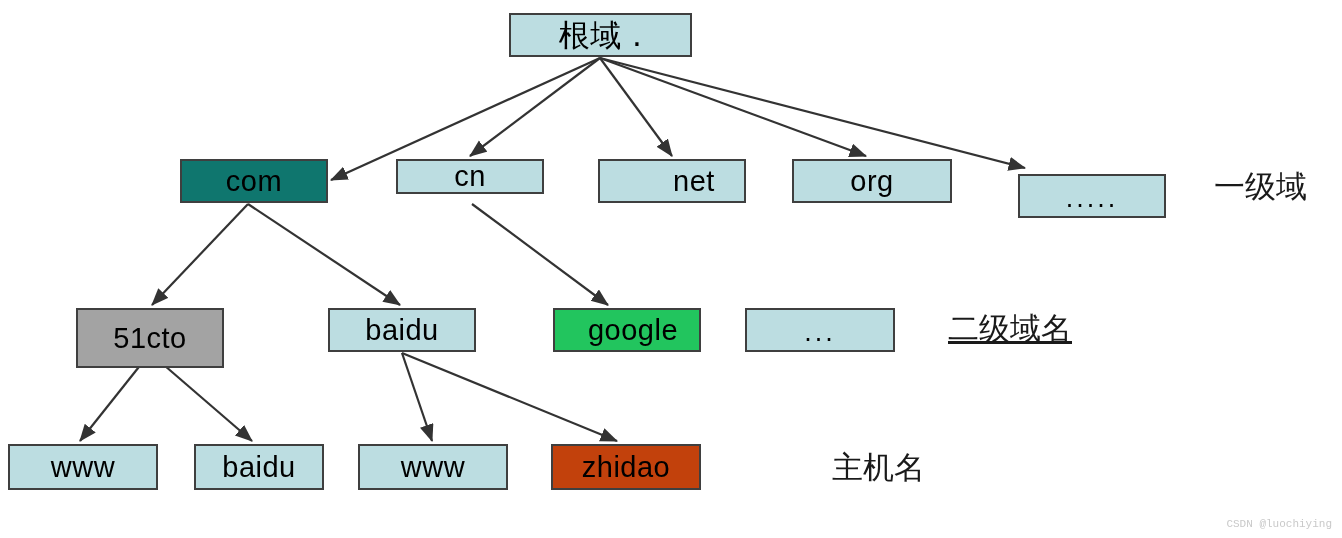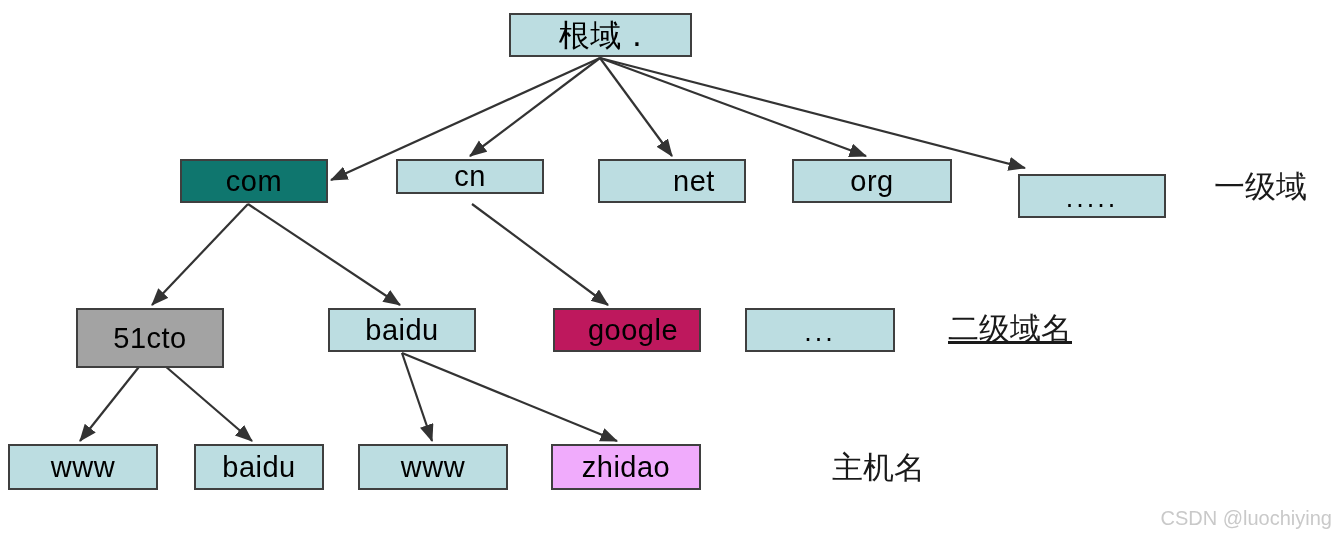--- a/index.html
+++ b/index.html
@@ -55,22 +55,22 @@
     font-size: 31px;
     line-height: 1;
     white-space: nowrap;
     z-index: 2;
   }
   .watermark {
     position: absolute;
     right: 10px;
     bottom: 8px;
     color: #c9c9c9;
-    font-size: 20px;
-    font-family: Liberation Sans, sans-serif;
+    font-size: 11px;
+    font-family: Liberation Mono, monospace;
     white-space: nowrap;
     z-index: 3;
   }
 </style>
 </head>
 <body>
 
 <div id="canvas">
 
   <svg id="edge-layer" viewBox="0 0 1342 538" xmlns="http://www.w3.org/2000/svg">
@@ -97,26 +97,26 @@
 
   <div id="nodes-group">
       <div class="node cjk" style="left: 509px; top: 13px; width: 183px; height: 44px; background: rgb(188, 221, 225); border-color: rgb(63, 63, 63);">根域 .</div>
       <div class="node" style="left: 180px; top: 159px; width: 148px; height: 44px; background: #0f766e; border-color: rgb(63, 63, 63);">com</div>
       <div class="node" style="left: 396px; top: 159px; width: 148px; height: 35px; background: rgb(188, 221, 225); border-color: rgb(63, 63, 63);">cn</div>
       <div class="node" style="left: 598px; top: 159px; width: 148px; height: 44px; background: rgb(188, 221, 225); border-color: rgb(63, 63, 63); padding-left: 44px;">net</div>
       <div class="node" style="left: 792px; top: 159px; width: 160px; height: 44px; background: rgb(188, 221, 225); border-color: rgb(63, 63, 63);">org</div>
       <div class="node dots" style="left: 1018px; top: 174px; width: 148px; height: 44px; background: rgb(188, 221, 225); border-color: rgb(63, 63, 63);">.....</div>
       <div class="node" style="left: 76px; top: 308px; width: 148px; height: 60px; background: #a3a3a3; border-color: rgb(63, 63, 63);">51cto</div>
       <div class="node" style="left: 328px; top: 308px; width: 148px; height: 44px; background: rgb(188, 221, 225); border-color: rgb(63, 63, 63);">baidu</div>
-      <div class="node" style="left: 553px; top: 308px; width: 148px; height: 44px; background: #be185d; border-color: rgb(63, 63, 63); padding-left: 12px;">google</div>
+      <div class="node" style="left: 553px; top: 308px; width: 148px; height: 44px; background: #22c55e; border-color: rgb(63, 63, 63); padding-left: 12px;">google</div>
       <div class="node dots" style="left: 745px; top: 308px; width: 150px; height: 44px; background: rgb(188, 221, 225); border-color: rgb(63, 63, 63);">...</div>
       <div class="node" style="left: 8px; top: 444px; width: 150px; height: 46px; background: rgb(188, 221, 225); border-color: rgb(63, 63, 63);">www</div>
       <div class="node" style="left: 194px; top: 444px; width: 130px; height: 46px; background: rgb(188, 221, 225); border-color: rgb(63, 63, 63);">baidu</div>
       <div class="node" style="left: 358px; top: 444px; width: 150px; height: 46px; background: rgb(188, 221, 225); border-color: rgb(63, 63, 63);">www</div>
-      <div class="node" style="left: 551px; top: 444px; width: 150px; height: 46px; background: #f0abfc; border-color: rgb(63, 63, 63);">zhidao</div>
+      <div class="node" style="left: 551px; top: 444px; width: 150px; height: 46px; background: #c2410c; border-color: rgb(63, 63, 63);">zhidao</div>
     </div>
   <div id="labels-group">
       <div class="side-label" style="left: 1214px; top: 171px;">一级域</div>
       <div class="side-label" style="left: 948px; top: 313px; text-decoration: underline;">二级域名</div>
       <div class="side-label" style="left: 820px; top: 452px; margin-left: 12px;">主机名</div>
     </div>
 
   <div class="watermark">CSDN @luochiying</div>
 
 </div>

